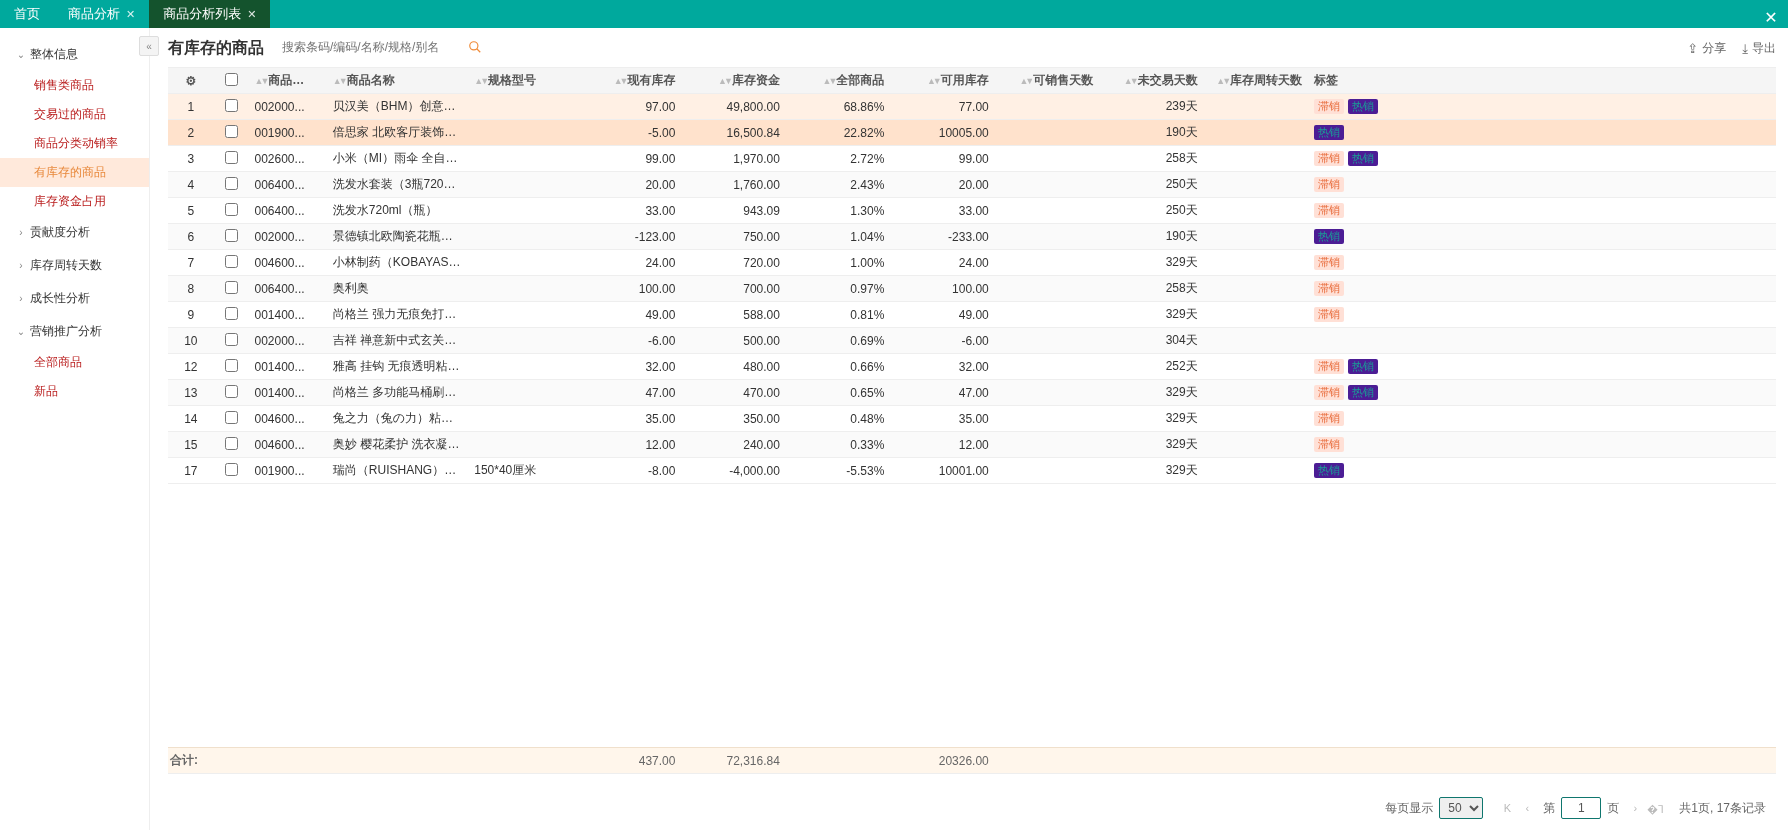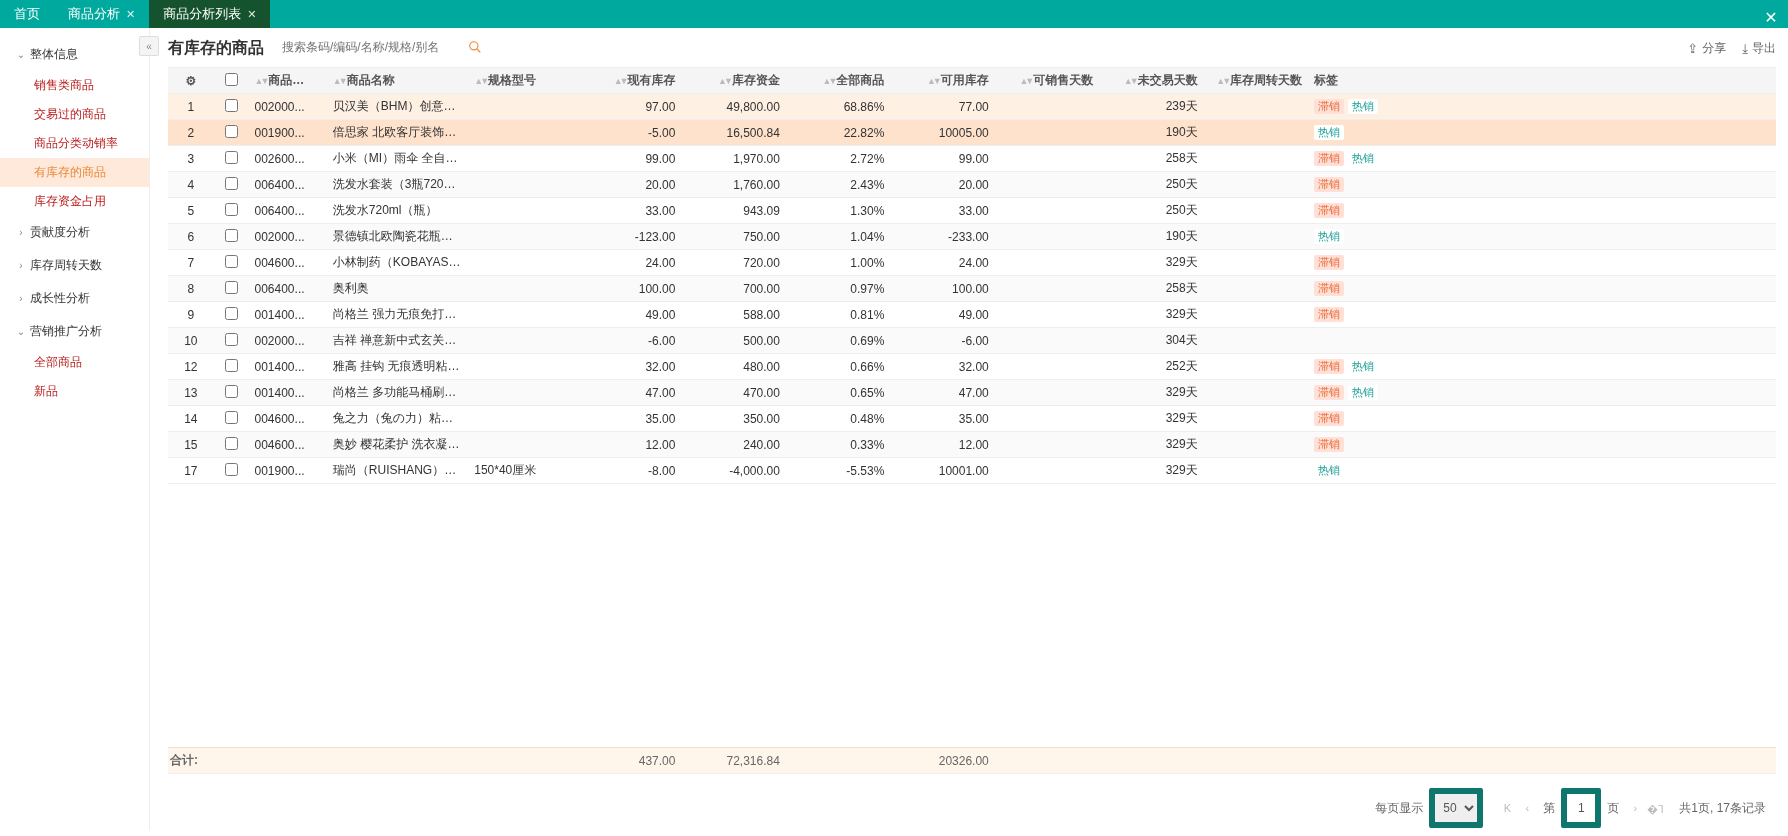--- a/index.html
+++ b/index.html
@@ -40,38 +40,38 @@
 thead th { background: #f5f5f5; color: #555; text-align: left; position: sticky; top: 0; }
 thead th .srt { color: #bbb; font-size: 9px; margin-right: 2px; letter-spacing: -3px; }
 td.num, th.num { text-align: right; }
 td.ctr, th.ctr { text-align: center; }
 tbody tr:nth-child(even) td { background: #fafafa; }
 tbody tr.hl td { background: #ffe2cc !important; }
 tbody tr.hl2 td { background: #fff0e4 !important; }
 .cb { width: 13px; height: 13px; }
 .tag { display: inline-block; padding: 0 4px; border-radius: 2px; font-size: 11px; line-height: 15px; margin-right: 4px; }
 .tag.stag { background: #ffe0d6; color: #e86c3c; }
-.tag.hot  { background: #ffffff; color: #1a9e96; }
+.tag.hot  { background: #4c1d95; color: #1a9e96; }
 
 .col-idx { width: 42px; }
 .col-cb { width: 32px; }
 .col-code { width: 72px; }
 .col-name { width: 130px; }
 .col-spec { width: 100px; }
 .col-num  { width: 96px; }
 .col-tag  { width: 430px; }
 
 
 .totals { background: #fff6eb; border-top: 1px solid #f0e0cc; border-bottom: 1px solid #f0e0cc; }
 .totals td { color: #666; }
 
 
 .pager { height: 36px; display: flex; align-items: center; justify-content: flex-end; padding: 0 10px; color: #666; margin-top: 16px; }
 .pager .lbl { margin: 0 6px; }
-.pager select, .pager input { border: 6px solid #0f766e; border-radius: 2px; height: 40px; font-size: 12px; padding: 0 4px; color: #555; }
+.pager select, .pager input { border: 1px solid #0f766e; border-radius: 2px; height: 22px; font-size: 12px; padding: 0 4px; color: #555; }
 .pager input { width: 40px; text-align: center; }
 .pager .pg-btn { display:inline-block; width: 18px; text-align: center; color: #bbb; cursor: pointer; margin: 0 1px; font-size: 11px; }
 </style>
 </head>
 <body>
 
 <div class="tab-bar" id="tab-bar">
   <div class="tab">首页</div>
     <div class="tab">商品分析<span class="close">✕</span></div>
     <div class="tab active">商品分析列表<span class="close">✕</span></div>

